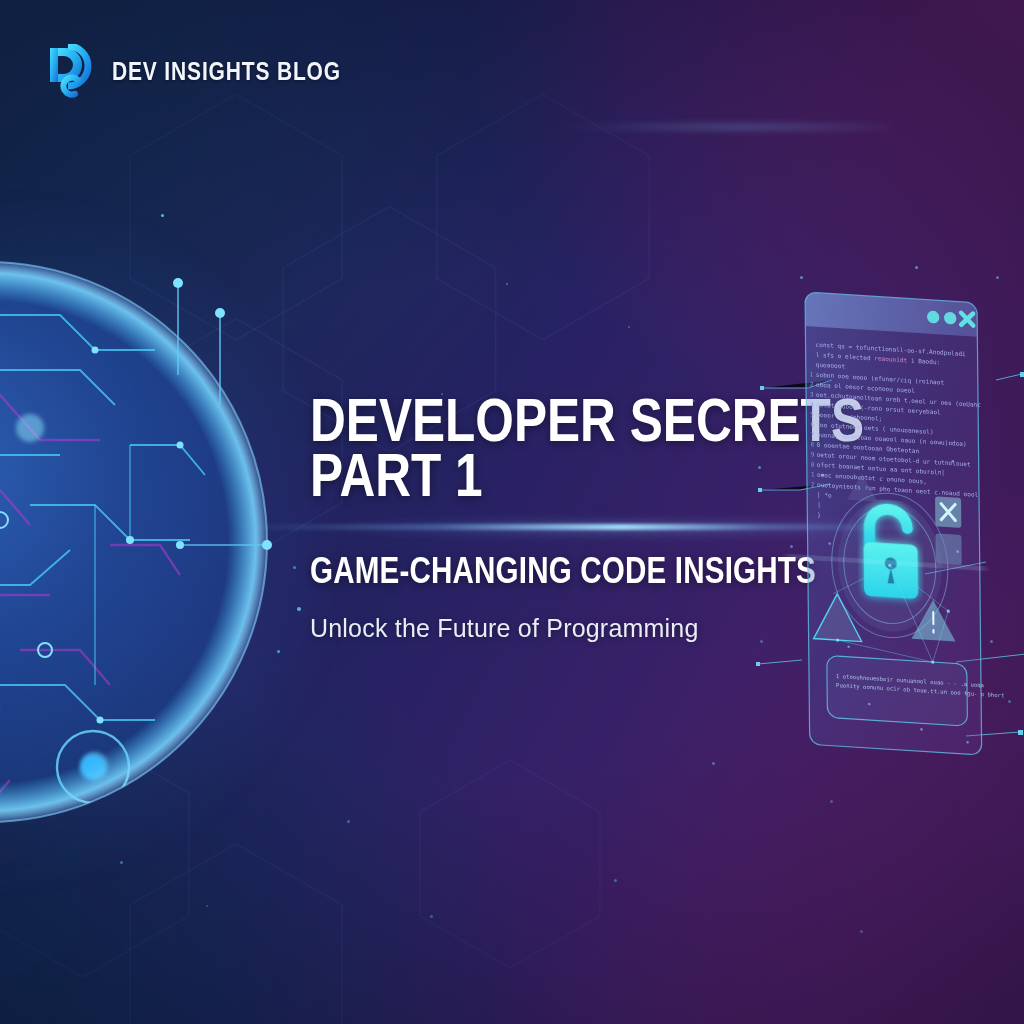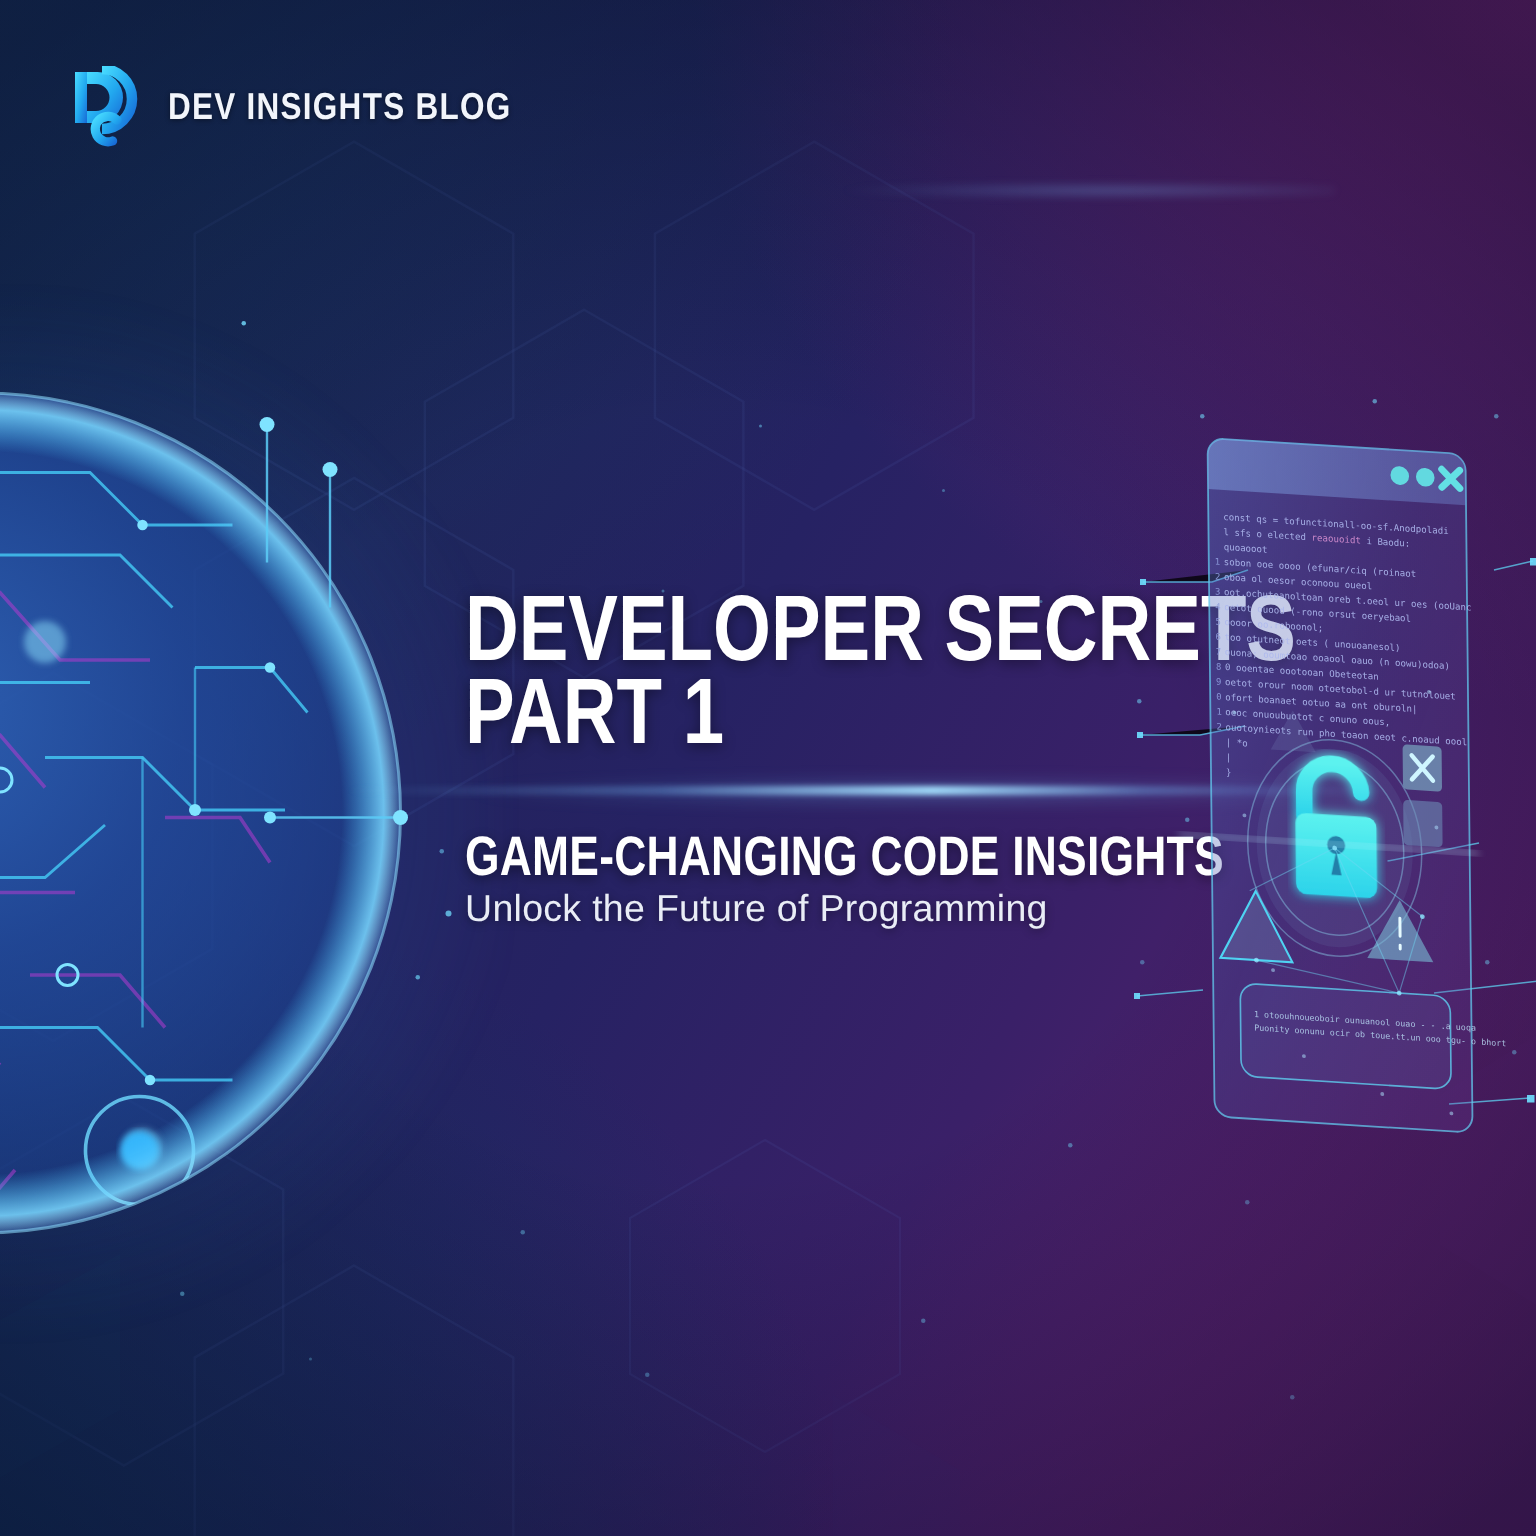--- a/index.html
+++ b/index.html
@@ -103,20 +103,21 @@
     color:#ffffff;
     font-size:37px;
     font-weight:bold;
     letter-spacing:.2px;
     transform:scaleX(.80);
     transform-origin:left top;
     white-space:nowrap;
     text-shadow:0 2px 9px rgba(0,0,0,.45);
   }
   .tagline{
+    margin-top:22px;
     color:#e9edf6;
     font-size:25px;
     font-weight:normal;
     letter-spacing:.2px;
     white-space:nowrap;
     text-shadow:0 1px 6px rgba(0,0,0,.4);
   }
 
   
   .card-stage{

